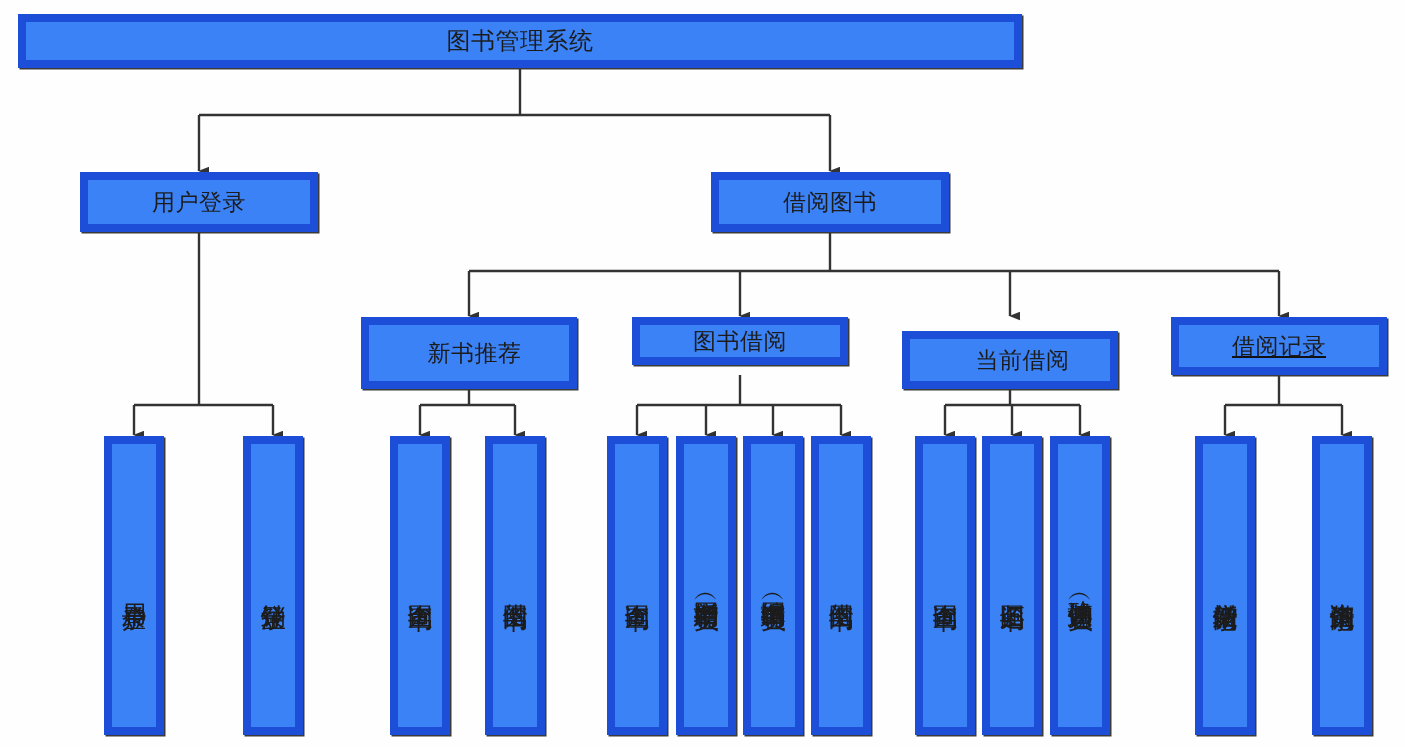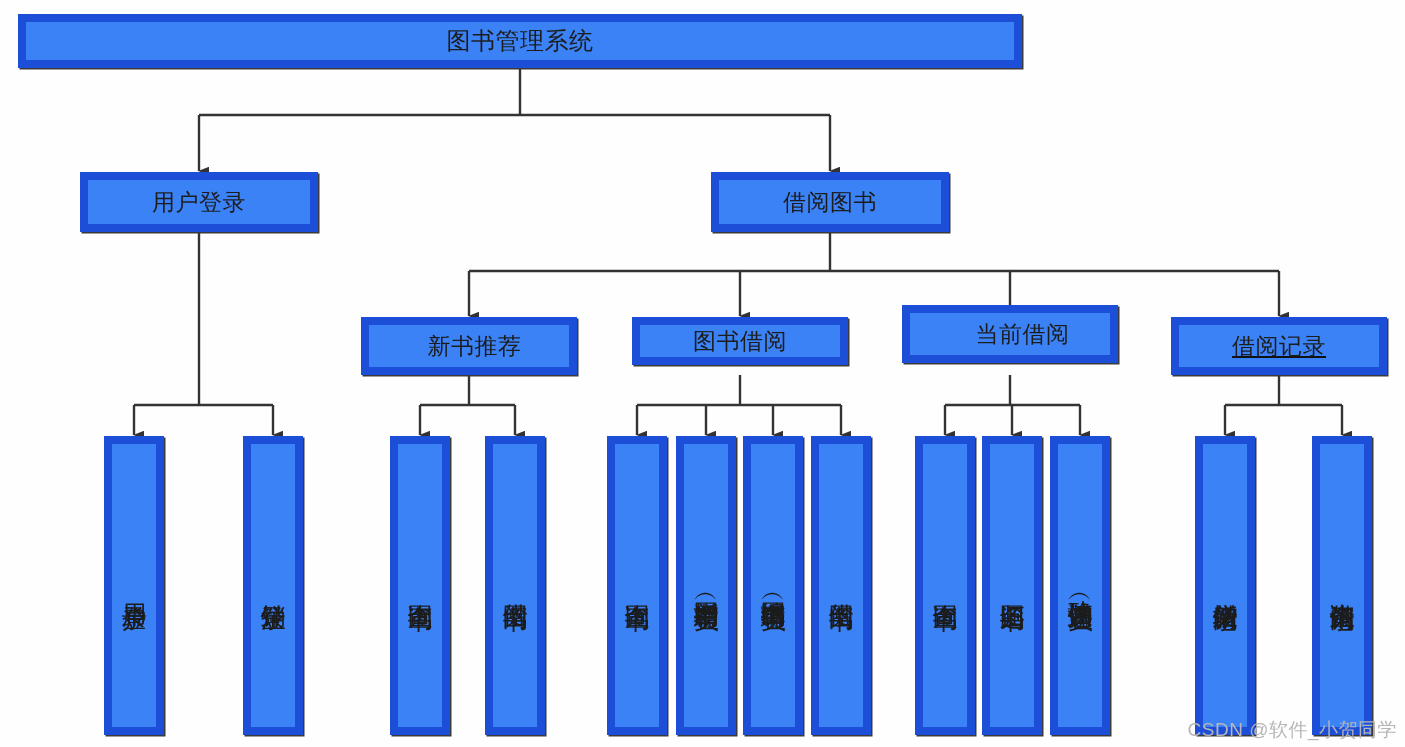--- a/index.html
+++ b/index.html
@@ -122,27 +122,27 @@
   <div id="nodes-container">
       <div class="node root horiz" style="left: 18px; top: 14px; width: 1004px; height: 54px;">
         <span class="lbl">图书管理系统</span>
       </div>
       <div class="node horiz" style="left: 80px; top: 172px; width: 238px; height: 60px;">
         <span class="lbl">用户登录</span>
       </div>
       <div class="node horiz" style="left: 711px; top: 172px; width: 238px; height: 60px;">
         <span class="lbl">借阅图书</span>
       </div>
-      <div class="node horiz" style="left: 361px; top: 317px; width: 216px; height: 58px; padding-left: 11px;">
+      <div class="node horiz" style="left: 361px; top: 317px; width: 216px; height: 72px; padding-left: 11px;">
         <span class="lbl">新书推荐</span>
       </div>
       <div class="node horiz" style="left: 632px; top: 317px; width: 216px; height: 48px;">
         <span class="lbl">图书借阅</span>
       </div>
-      <div class="node horiz" style="left: 902px; top: 305px; width: 216px; height: 58px; padding-left: 25px;">
+      <div class="node horiz" style="left: 902px; top: 331px; width: 216px; height: 58px; padding-left: 25px;">
         <span class="lbl">当前借阅</span>
       </div>
       <div class="node horiz" style="left: 1171px; top: 317px; width: 216px; height: 58px; text-decoration: underline;">
         <span class="lbl">借阅记录</span>
       </div>
       <div class="node leaf" style="left: 104px; top: 436px; width: 60px; height: 299px;">
         <span class="lbl">用户登录</span>
       </div>
       <div class="node leaf" style="left: 243px; top: 436px; width: 60px; height: 299px;">
         <span class="lbl">注销登录</span>
@@ -175,14 +175,13 @@
         <span class="lbl">确认归还（管理员）</span>
       </div>
       <div class="node leaf" style="left: 1195px; top: 436px; width: 60px; height: 299px;">
         <span class="lbl">新增借阅记录</span>
       </div>
       <div class="node leaf" style="left: 1312px; top: 436px; width: 60px; height: 299px;">
         <span class="lbl">查询借阅记录</span>
       </div>
     </div>
 
-  <div id="watermark">CSDN @软件_小贺同学</div>
 </div>
 
 </body></html>

